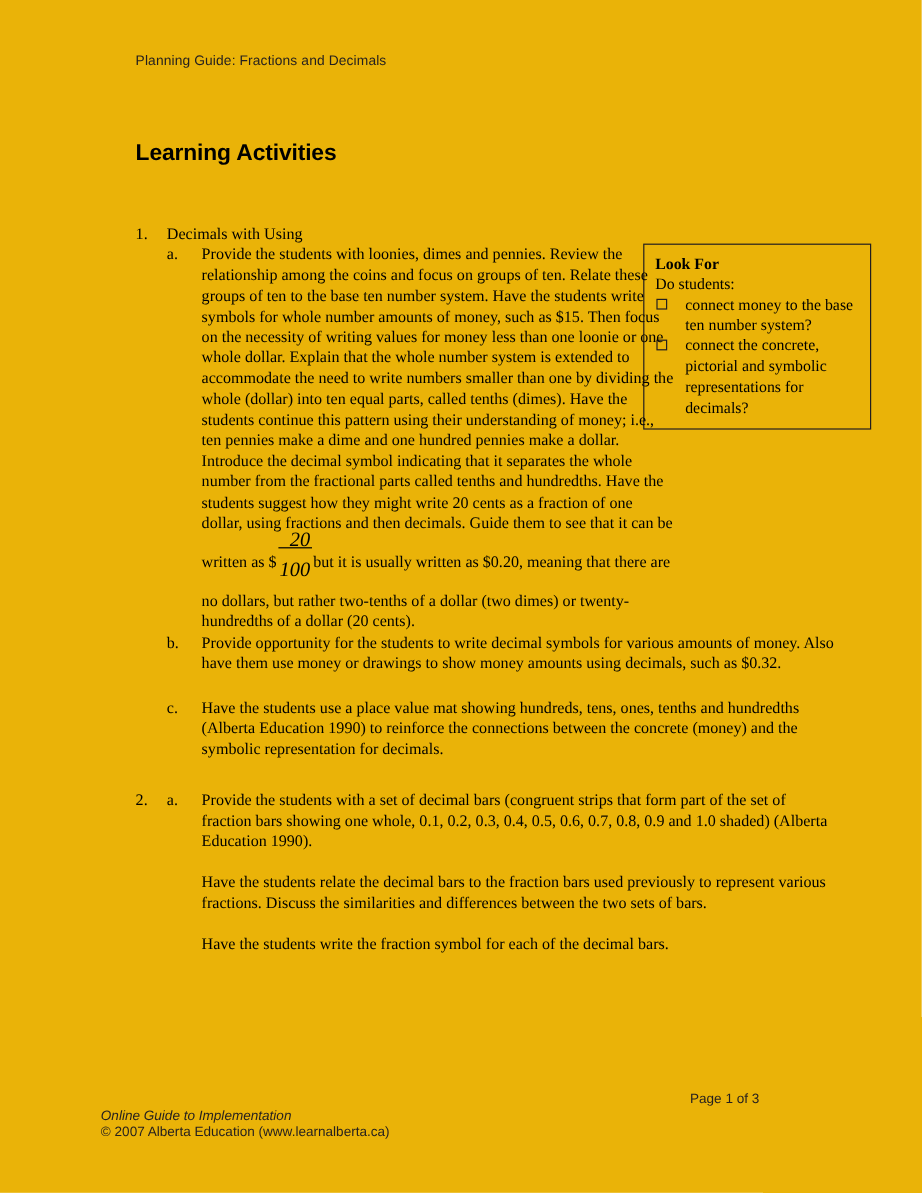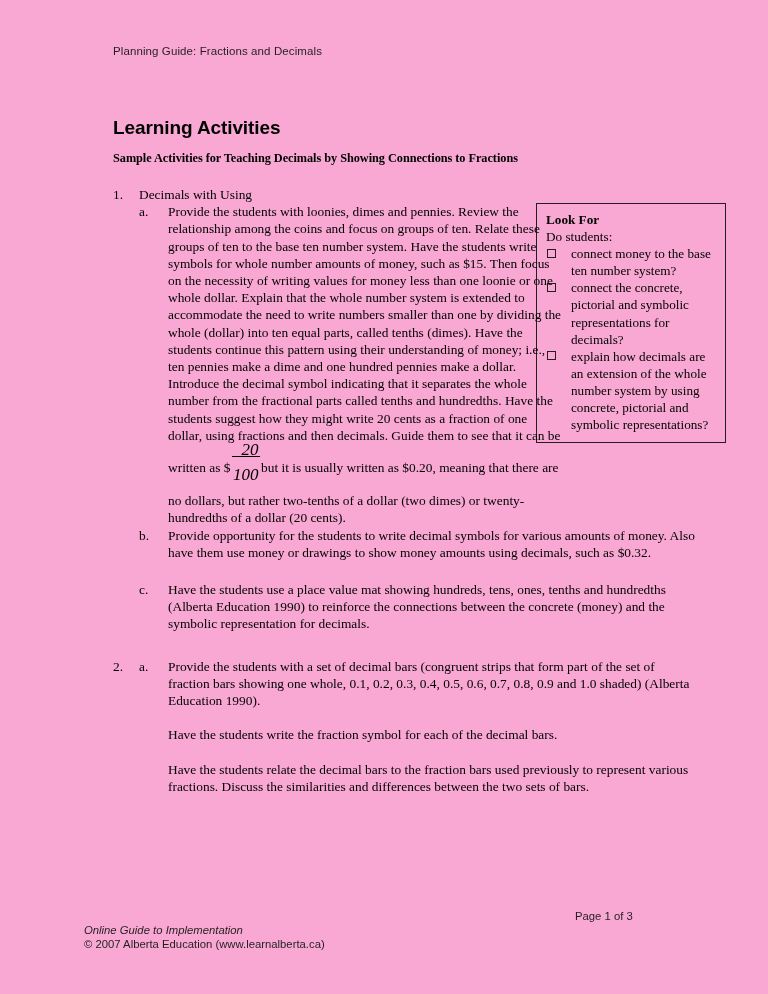--- a/index.html
+++ b/index.html
@@ -11,21 +11,21 @@
     width: 768px;
     height: 994px;
     position: relative;
     font-family: "Liberation Serif", "DejaVu Serif", serif;
     color: #000000;
     overflow: hidden;
   }
   .page {
     position: absolute;
     inset: 0;
-    background: #f9a8d4;
+    background: #eab308;
   }
 
   
   .running-header {
     position: absolute;
     left: 113px;
     top: 45px;
     font-family: "Liberation Sans", "DejaVu Sans", sans-serif;
     font-size: 11.5px;
     color: #231f20;
@@ -203,38 +203,33 @@
 </style>
 </head>
 <body>
 
 <div class="page">
 
   <div class="running-header">Planning Guide: Fractions and Decimals</div>
 
   <h1 class="page-title">Learning Activities</h1>
 
-  <div class="subtitle">Sample Activities for Teaching Decimals by Showing Connections to Fractions</div>
 
   <aside class="lookfor-box">
     <span class="lookfor-title">Look For</span>
     <span class="lookfor-lead">Do students:</span>
     <ul class="lookfor-list">
       <li>
         <span class="cb"></span>
         <span>connect money to the base ten number system?</span>
       </li>
       <li>
         <span class="cb"></span>
         <span>connect the concrete, pictorial and symbolic representations for decimals?</span>
       </li>
-      <li>
-        <span class="cb"></span>
-        <span>explain how decimals are an extension of the whole number system by using concrete, pictorial and symbolic representations?</span>
-      </li>
     </ul>
   </aside>
 
   <div class="content">
 
     <div class="num-item">
       <span class="num-marker">1.</span>
       <span class="num-title">Decimals with Using</span>
 
       <div class="sub-list">
@@ -263,22 +258,22 @@
     <div class="gap-lg"></div>
 
     <div class="num-item">
       <span class="num-marker">2.</span>
 
       <div class="sub-list">
         <div class="sub-item">
           <span class="sub-marker">a.</span>
           <span class="sub-body wide">
             <p class="para">Provide the students with a set of decimal bars (congruent strips that form part of the set of fraction bars showing one whole, 0.1, 0.2, 0.3, 0.4, 0.5, 0.6, 0.7, 0.8, 0.9 and 1.0 shaded) (Alberta Education 1990).</p>
+            <p class="para">Have the students relate the decimal bars to the fraction bars used previously to represent various fractions. Discuss the similarities and differences between the two sets of bars.</p>
             <p class="para">Have the students write the fraction symbol for each of the decimal bars.</p>
-            <p class="para">Have the students relate the decimal bars to the fraction bars used previously to represent various fractions. Discuss the similarities and differences between the two sets of bars.</p>
           </span>
         </div>
       </div>
     </div>
 
   </div>
 
   <div class="page-number">Page 1 of 3</div>
 
   <div class="footer">

